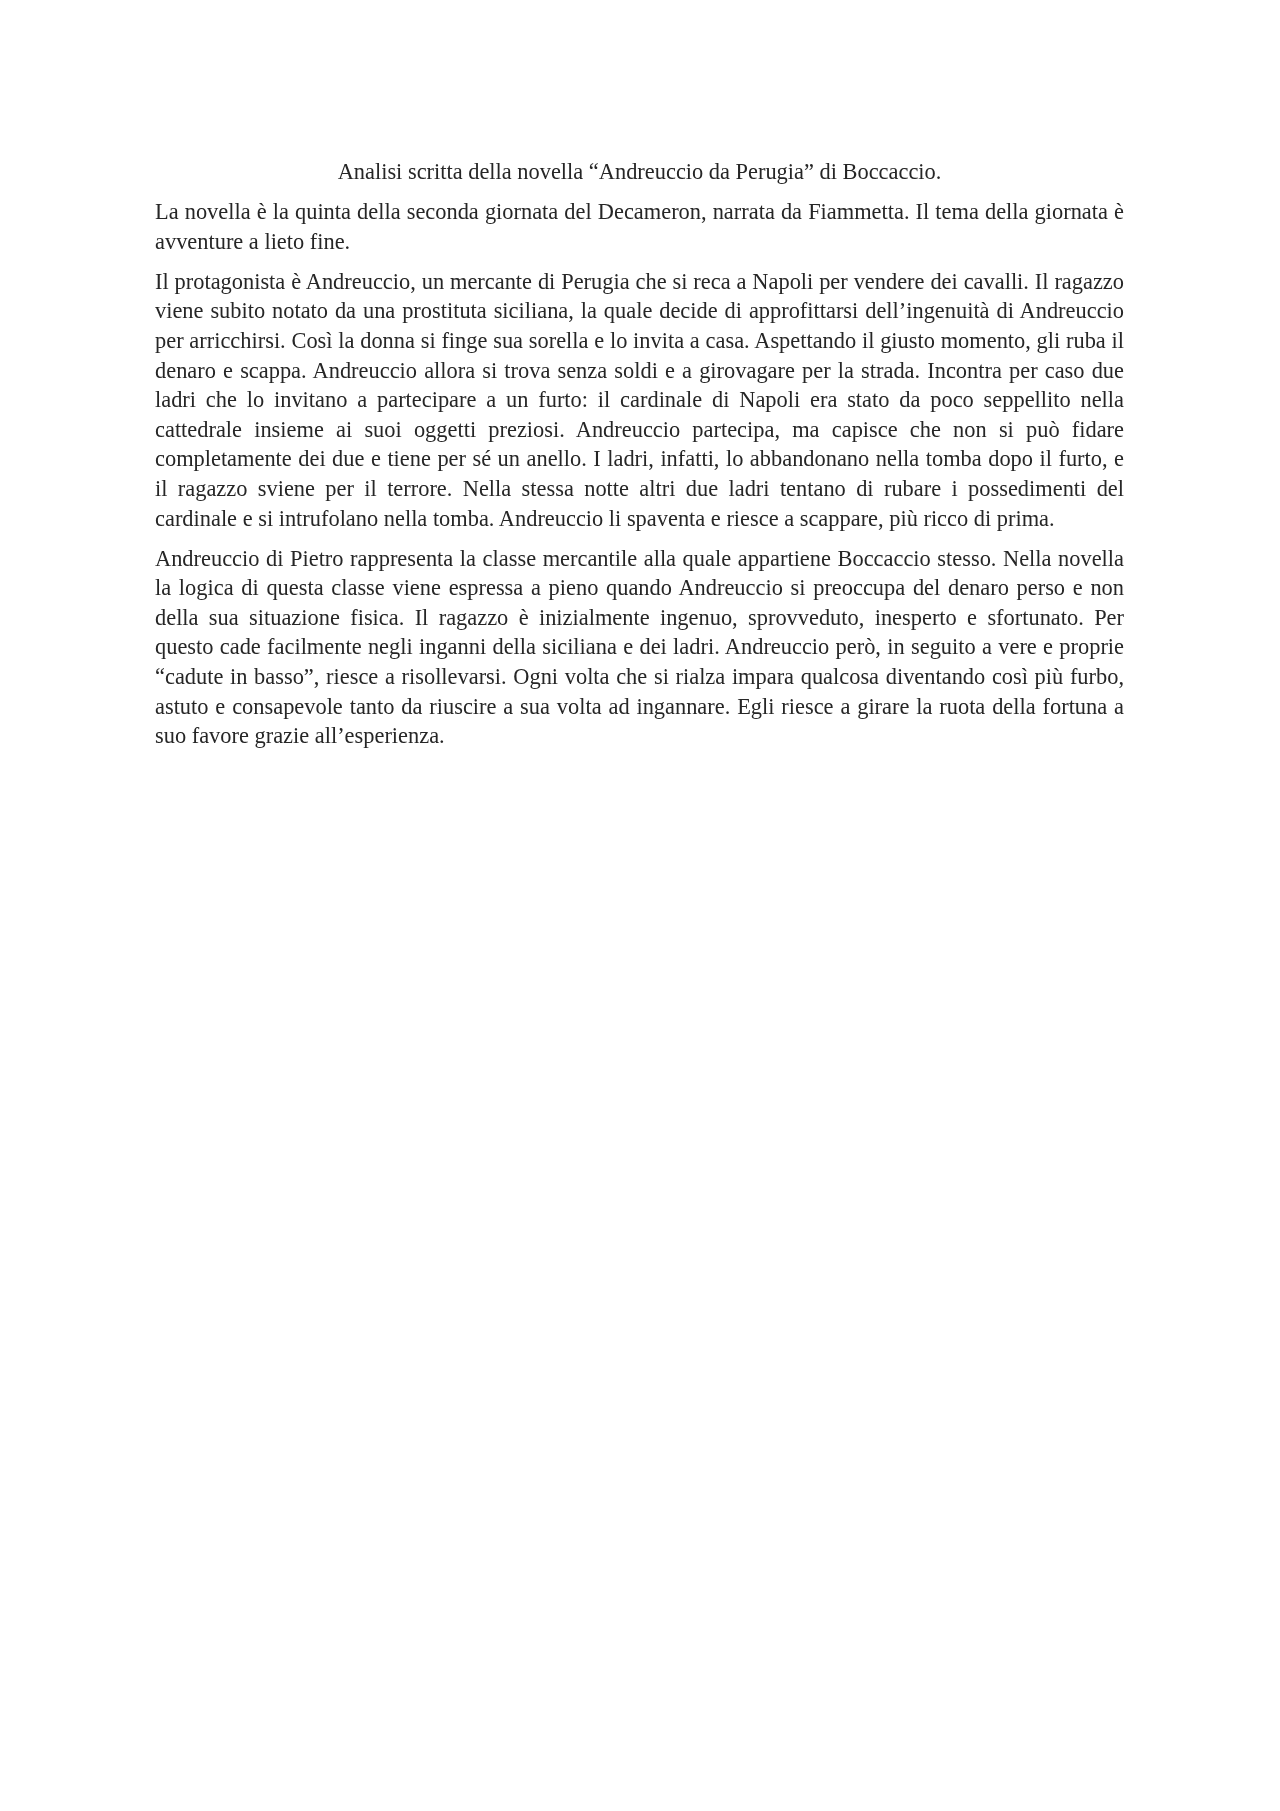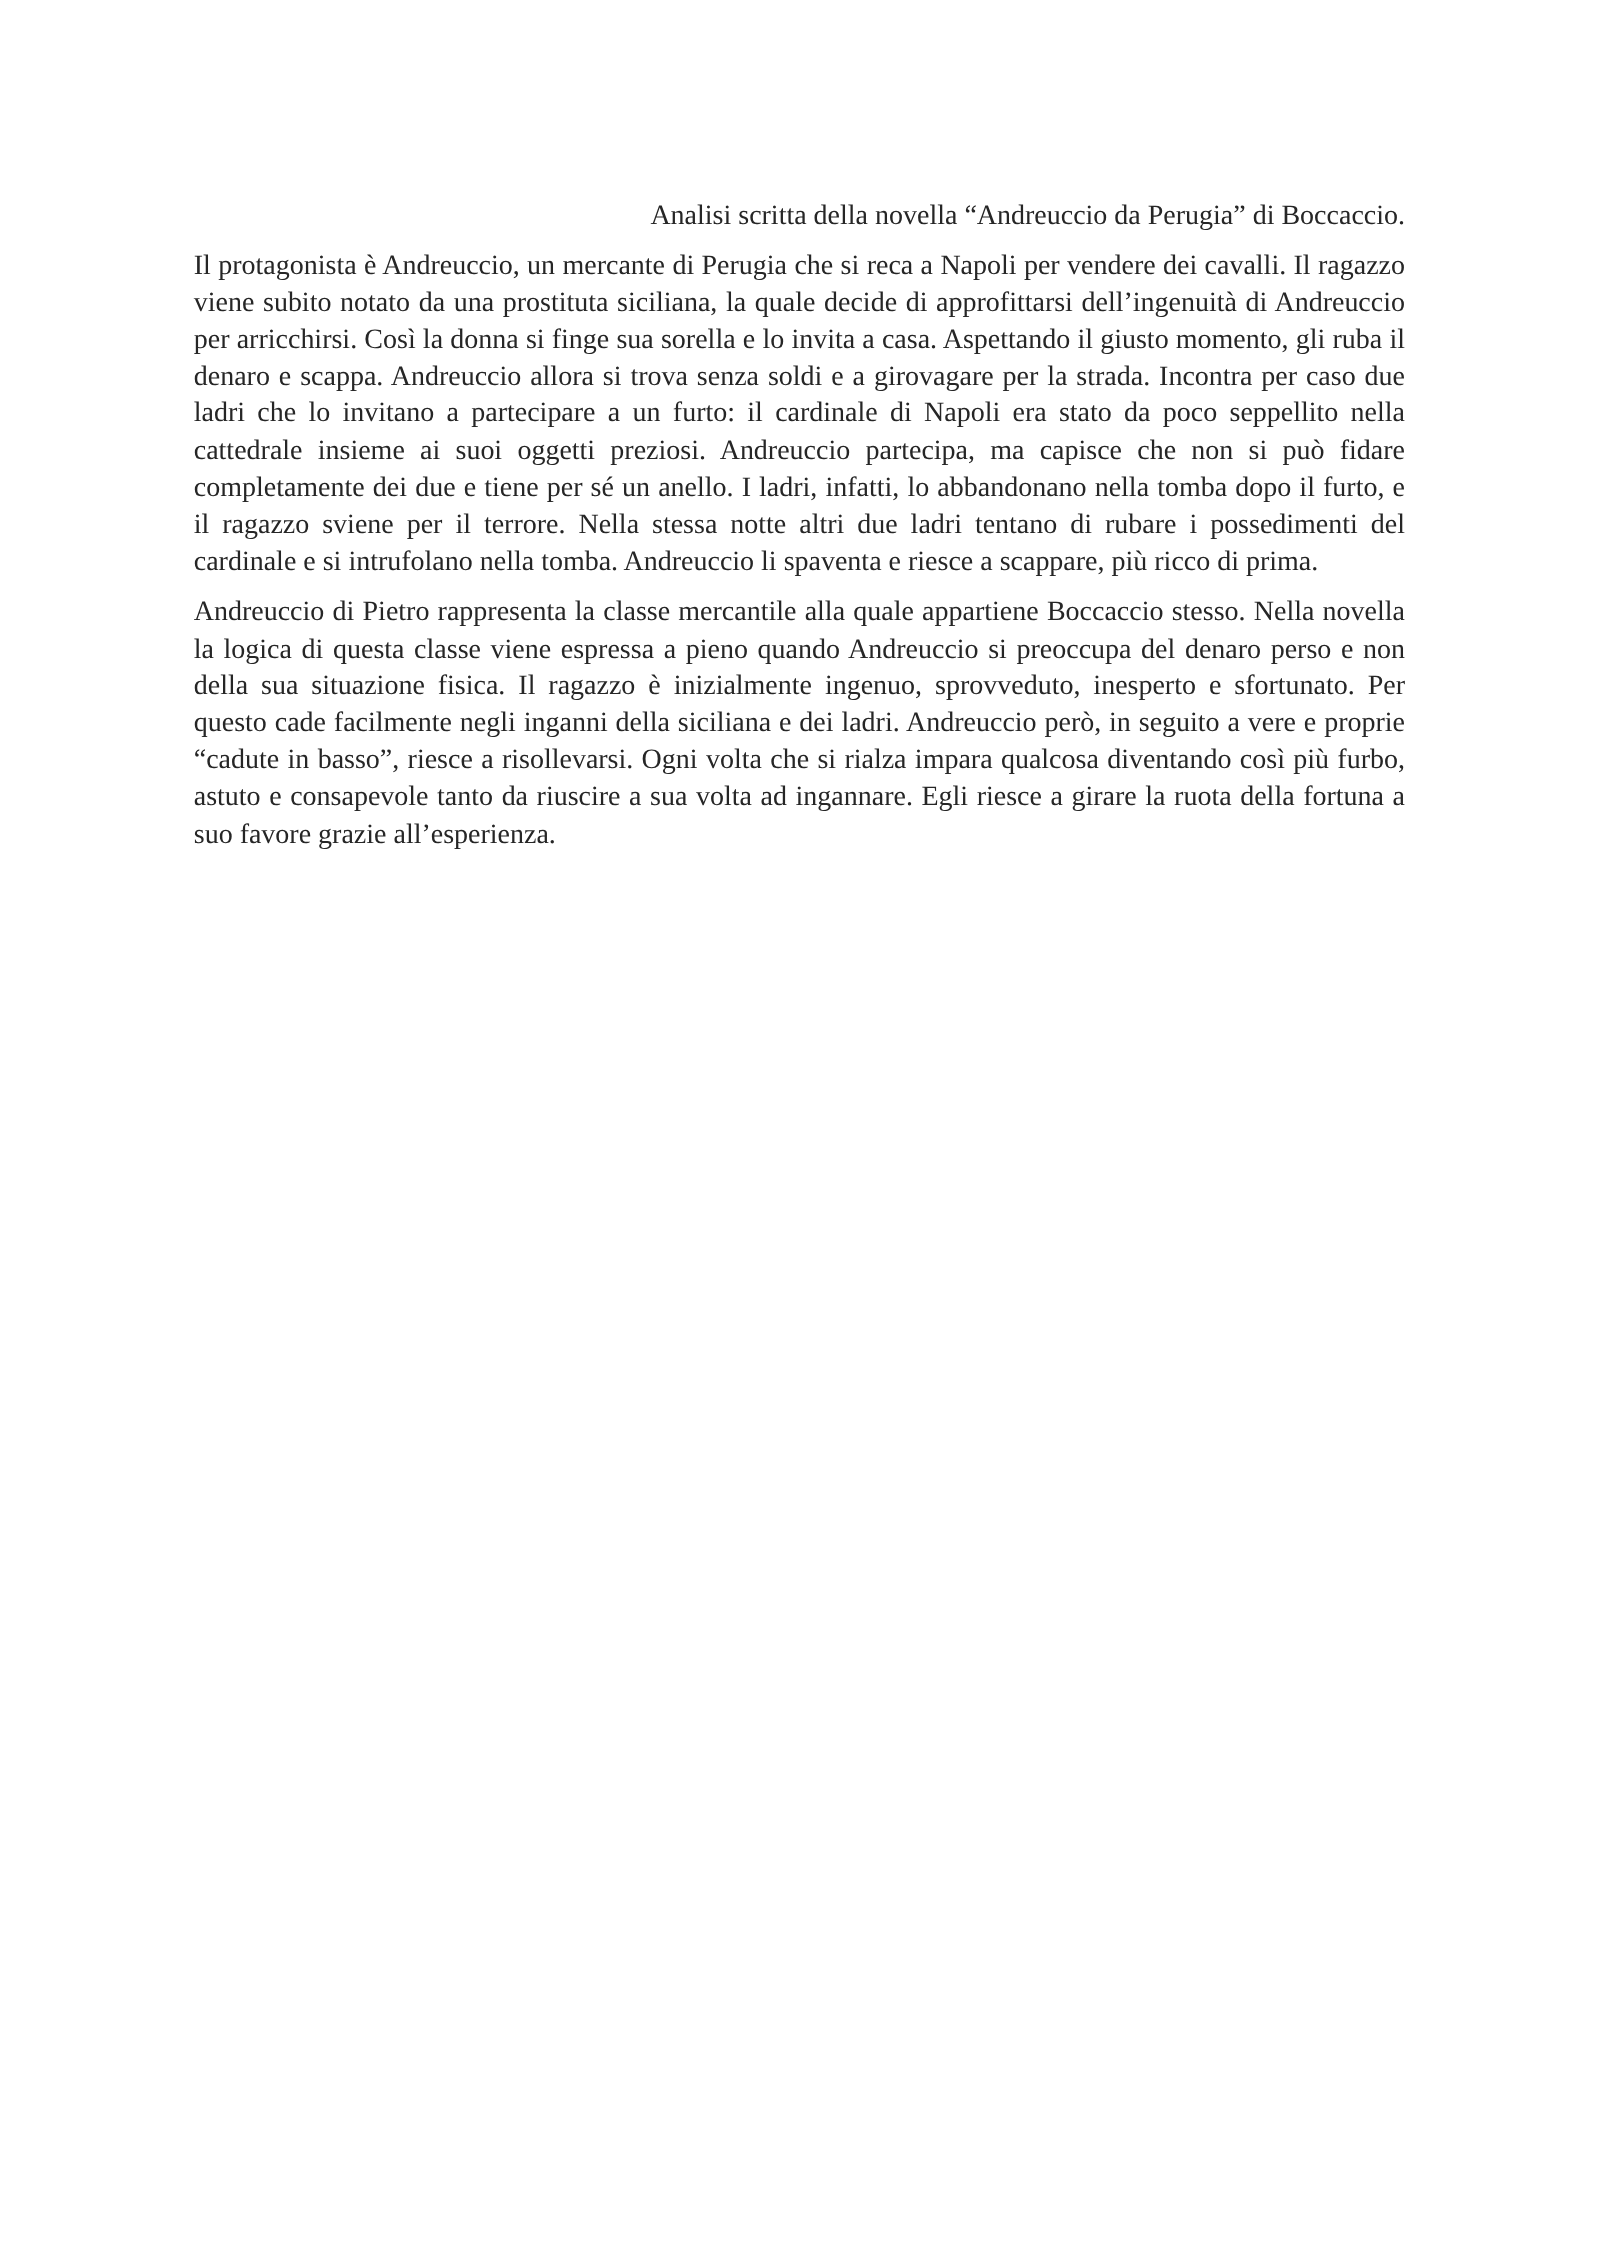--- a/index.html
+++ b/index.html
@@ -24,23 +24,24 @@
       color: #262626;
     }
     .para {
       margin: 0 0 10.5px 0;
       text-align: justify;
       text-align-last: left;
       hyphens: none;
     }
     .title-line {
       margin: 0 0 10.5px 0;
-      text-align: right;
+      text-align: center;
     }
   </style>
 </head>
 <body>
 
 <div class="page">
   <p class="title-line">Analisi scritta della novella “Andreuccio da Perugia” di Boccaccio.</p>
+  <p class="para">La novella è la quinta della seconda giornata del Decameron, narrata da Fiammetta. Il tema della giornata è avventure a lieto fine.</p>
   <p class="para">Il protagonista è Andreuccio, un mercante di Perugia che si reca a Napoli per vendere dei cavalli. Il ragazzo viene subito notato da una prostituta siciliana, la quale decide di approfittarsi dell’ingenuità di Andreuccio per arricchirsi. Così la donna si finge sua sorella e lo invita a casa. Aspettando il giusto momento, gli ruba il denaro e scappa. Andreuccio allora si trova senza soldi e a girovagare per la strada. Incontra per caso due ladri che lo invitano a partecipare a un furto: il cardinale di Napoli era stato da poco seppellito nella cattedrale insieme ai suoi oggetti preziosi. Andreuccio partecipa, ma capisce che non si può fidare completamente dei due e tiene per sé un anello. I ladri, infatti, lo abbandonano nella tomba dopo il furto, e il ragazzo sviene per il terrore. Nella stessa notte altri due ladri tentano di rubare i possedimenti del cardinale e si intrufolano nella tomba. Andreuccio li spaventa e riesce a scappare, più ricco di prima.</p>
   <p class="para">Andreuccio di Pietro rappresenta la classe mercantile alla quale appartiene Boccaccio stesso. Nella novella la logica di questa classe viene espressa a pieno quando Andreuccio si preoccupa del denaro perso e non della sua situazione fisica. Il ragazzo è inizialmente ingenuo, sprovveduto, inesperto e sfortunato. Per questo cade facilmente negli inganni della siciliana e dei ladri. Andreuccio però, in seguito a vere e proprie “cadute in basso”, riesce a risollevarsi. Ogni volta che si rialza impara qualcosa diventando così più furbo, astuto e consapevole tanto da riuscire a sua volta ad ingannare. Egli riesce a girare la ruota della fortuna a suo favore grazie all’esperienza.</p>
 </div>
 
 </body></html>

